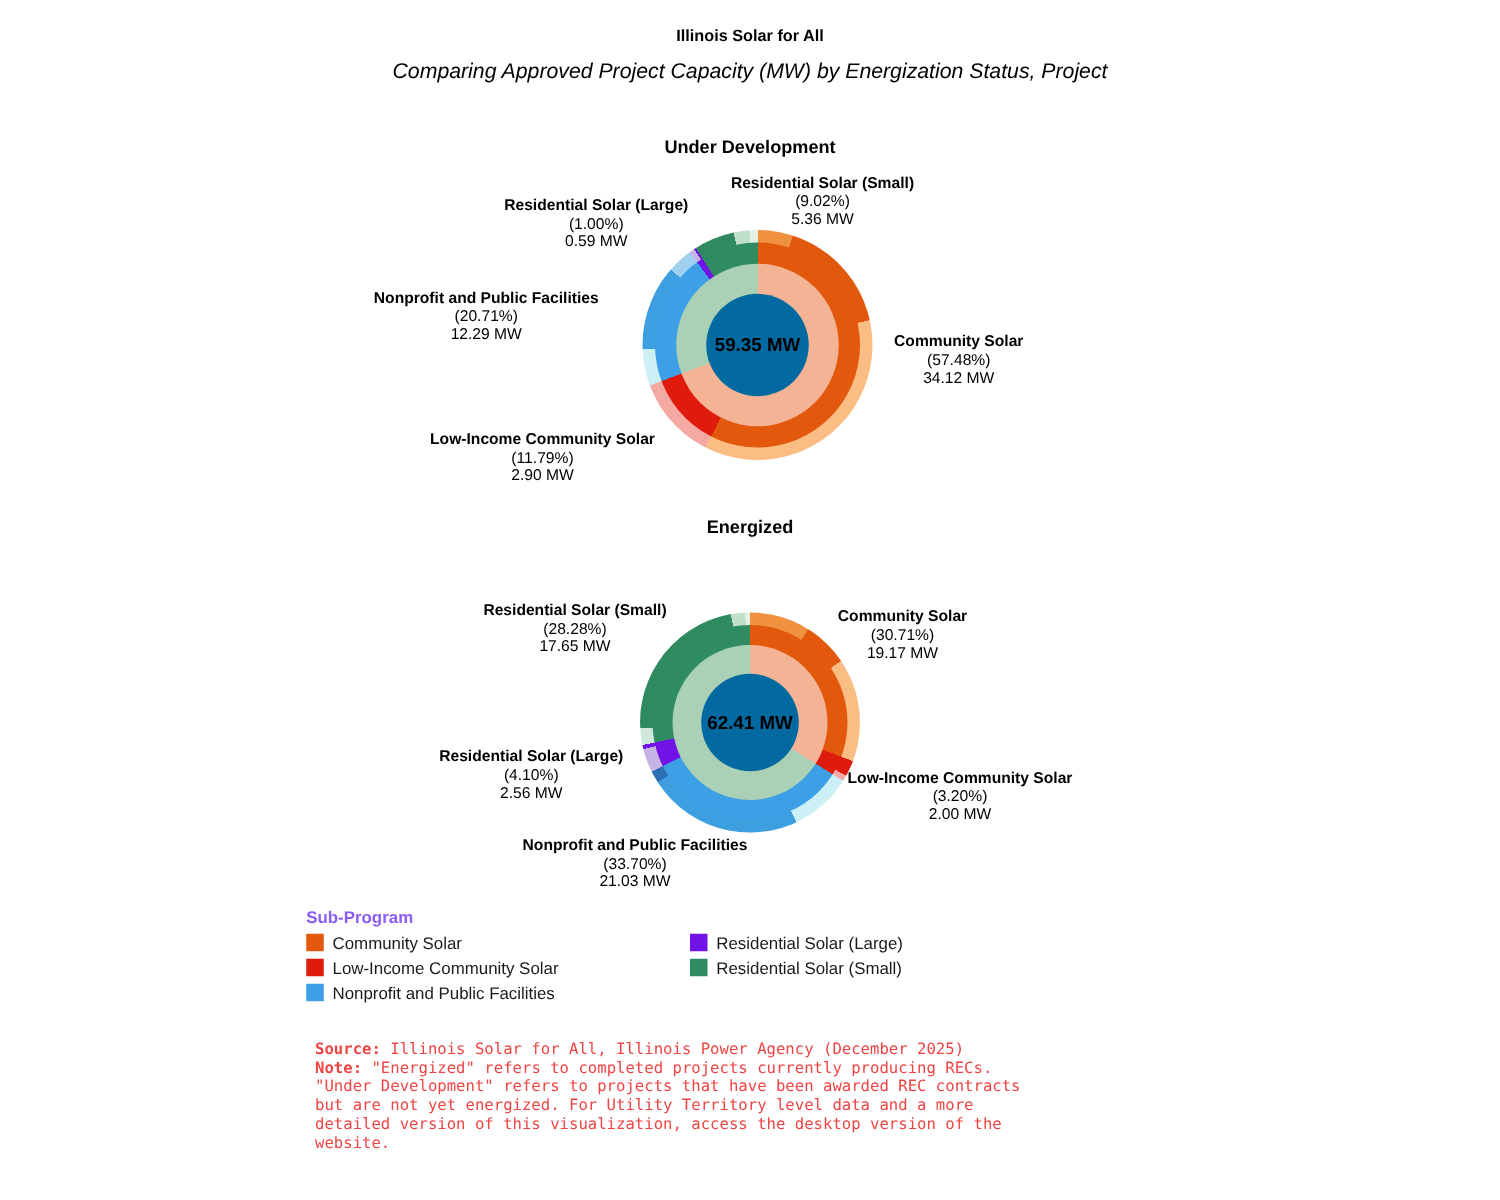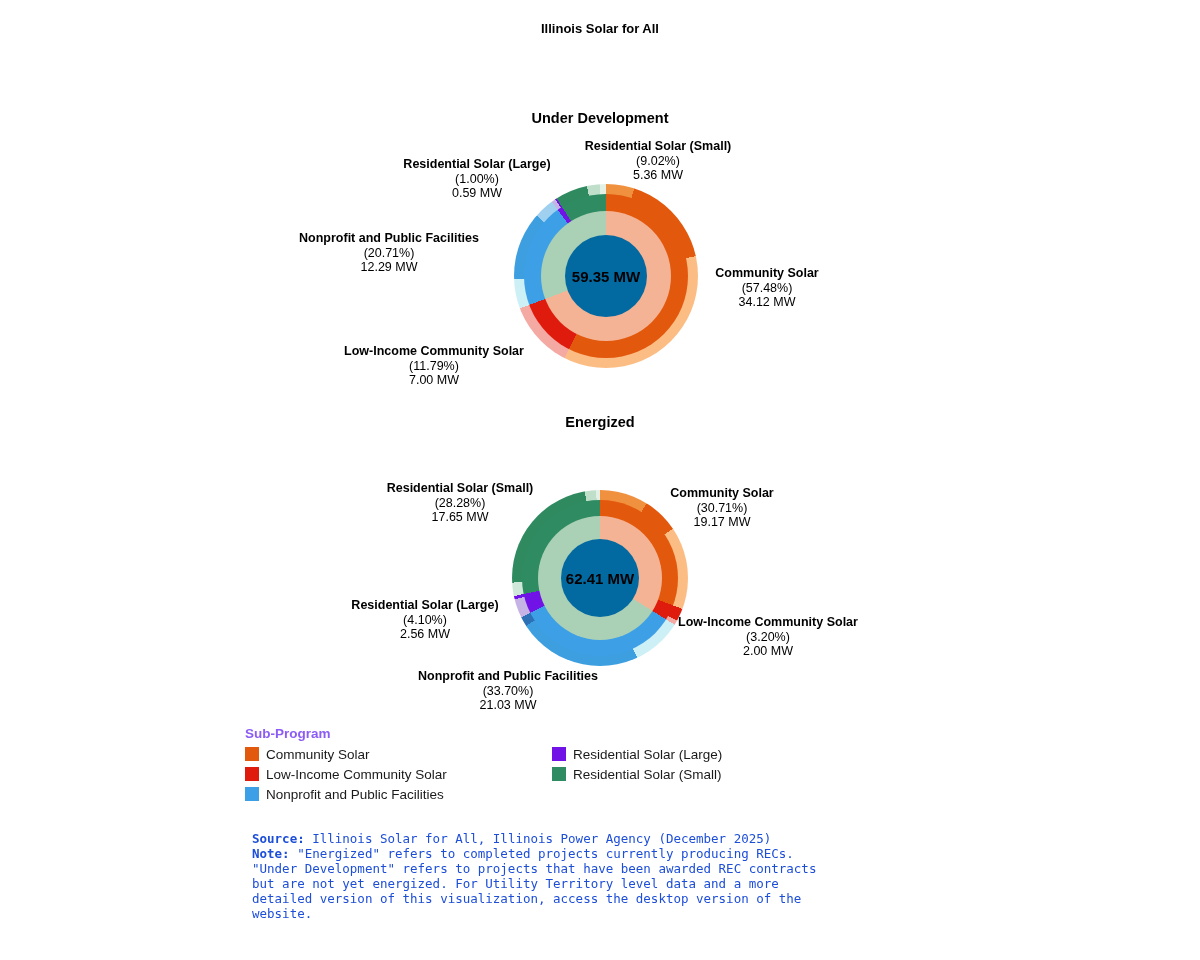--- a/index.html
+++ b/index.html
@@ -43,46 +43,47 @@
 
   .legend{left:245px;top:726px;width:560px;font-size:13.5px;color:#1a1a1a;}
   .legend-title{font-weight:bold;font-size:13.5px;margin-bottom:5px;color:#8b5cf6;}
   .legend-grid{position:relative;}
   .legend-item{position:absolute;display:flex;align-items:center;height:16px;}
   .swatch{width:14px;height:14px;margin-right:7px;flex:0 0 14px;}
   .li-r0{top:0;}.li-r1{top:20px;}.li-r2{top:40px;}
   .li-c0{left:0;}.li-c1{left:307px;}
 
   .footer{left:252px;top:831px;width:700px;font-family:"DejaVu Sans Mono", monospace;
-          font-size:12.5px;line-height:15px;color:#1d4ed8;}
+          font-size:12.5px;line-height:15px;color:#ef4444;}
 </style>
 </head>
 <body>
 
 <div class="abs main-title center">Illinois Solar for All</div>
 <div class="abs subtitle center">
+  <div>Comparing Approved Project Capacity (MW) by Energization Status, Project</div>
 </div>
 
 <div class="abs chart-title center ct0">Under Development</div>
 <div class="donut d0">
   <div class="ring ring-outer" style="background: conic-gradient(rgb(240, 145, 63) 0deg, rgb(240, 145, 63) 18deg, rgb(226, 88, 12) 18deg, rgb(226, 88, 12) 77.5deg, rgb(252, 189, 133) 77.5deg, rgb(252, 189, 133) 206.93deg, rgb(244, 169, 163) 206.93deg, rgb(244, 169, 163) 249.37deg, rgb(205, 239, 246) 249.37deg, rgb(205, 239, 246) 268deg, rgb(61, 159, 224) 268deg, rgb(61, 159, 224) 311deg, rgb(159, 208, 240) 311deg, rgb(159, 208, 240) 323.93deg, rgb(197, 179, 230) 323.93deg, rgb(197, 179, 230) 326.5deg, rgb(113, 19, 230) 326.5deg, rgb(113, 19, 230) 327.53deg, rgb(47, 138, 96) 327.53deg, rgb(47, 138, 96) 348deg, rgb(192, 223, 203) 348deg, rgb(192, 223, 203) 356deg, rgb(227, 240, 230) 356deg, rgb(227, 240, 230) 360deg);"></div>
   <div class="ring ring-middle" style="background: conic-gradient(rgb(226, 88, 12) 0deg, rgb(226, 88, 12) 206.928deg, rgb(222, 27, 13) 206.928deg, rgb(222, 27, 13) 249.372deg, rgb(61, 159, 230) 249.372deg, rgb(61, 159, 230) 323.928deg, rgb(113, 19, 230) 323.928deg, rgb(113, 19, 230) 327.528deg, rgb(46, 139, 98) 327.528deg, rgb(46, 139, 98) 360deg);"></div>
   <div class="ring ring-inner" style="background: conic-gradient(rgb(244, 179, 148) 0deg, rgb(244, 179, 148) 249.37deg, rgb(170, 208, 181) 249.37deg, rgb(170, 208, 181) 360deg);"></div>
   <div class="hole">59.35 MW</div>
 </div>
 
 <div class="abs slice-label c0-l0">
   <div class="nm">Community Solar</div>
   <div>(57.48%)</div>
   <div>34.12 MW</div>
 </div>
 <div class="abs slice-label c0-l1">
   <div class="nm">Low-Income Community Solar</div>
   <div>(11.79%)</div>
-  <div>7.00 MW</div>
+  <div>2.90 MW</div>
 </div>
 <div class="abs slice-label c0-l2">
   <div class="nm">Nonprofit and Public Facilities</div>
   <div>(20.71%)</div>
   <div>12.29 MW</div>
 </div>
 <div class="abs slice-label c0-l3">
   <div class="nm">Residential Solar (Large)</div>
   <div>(1.00%)</div>
   <div>0.59 MW</div>

